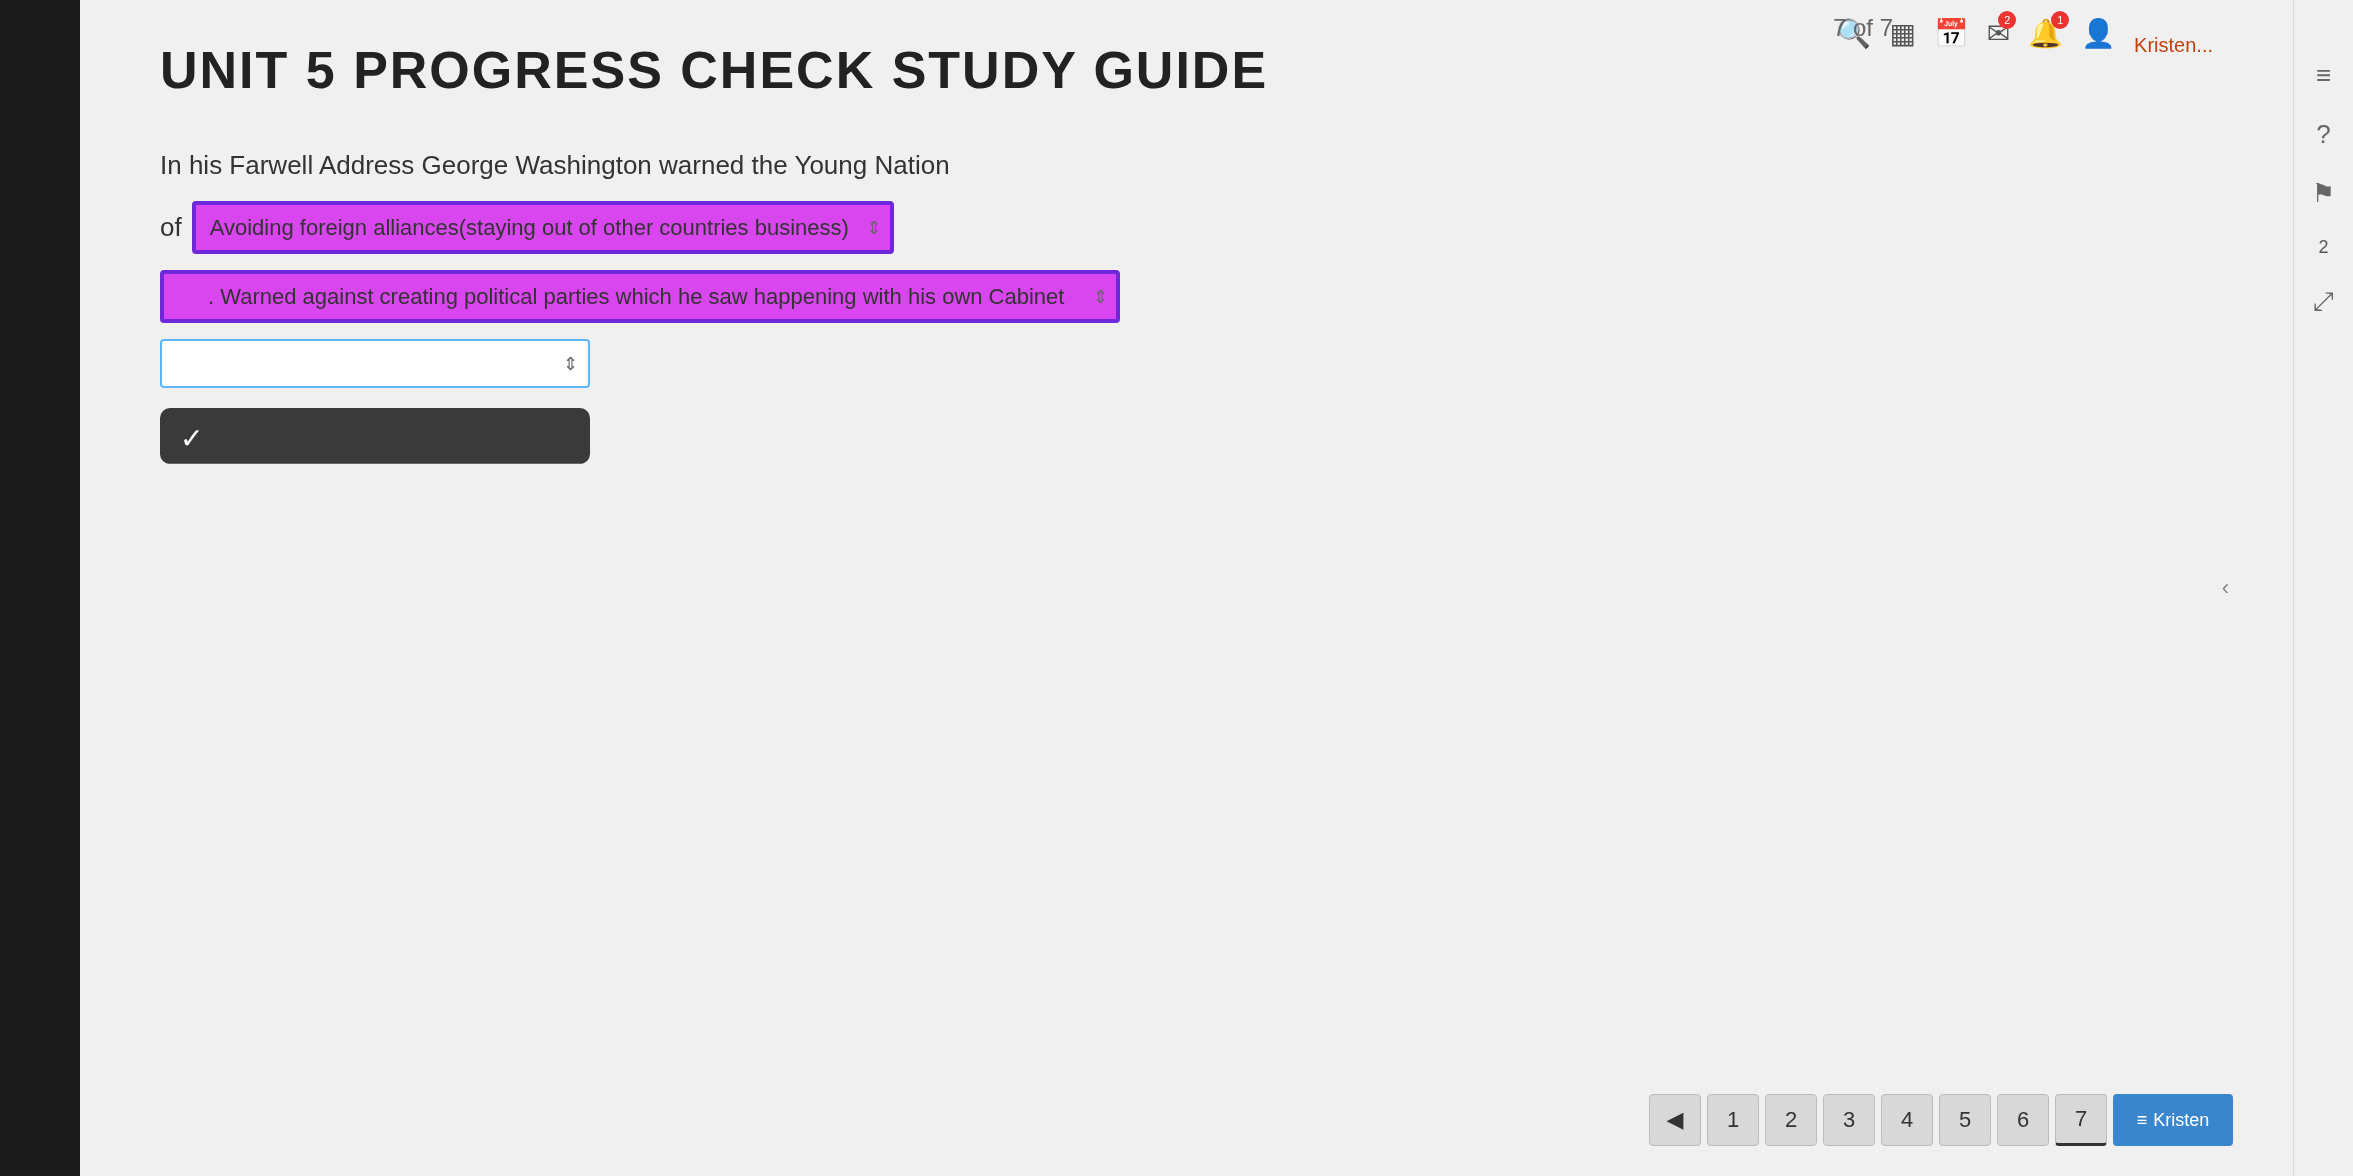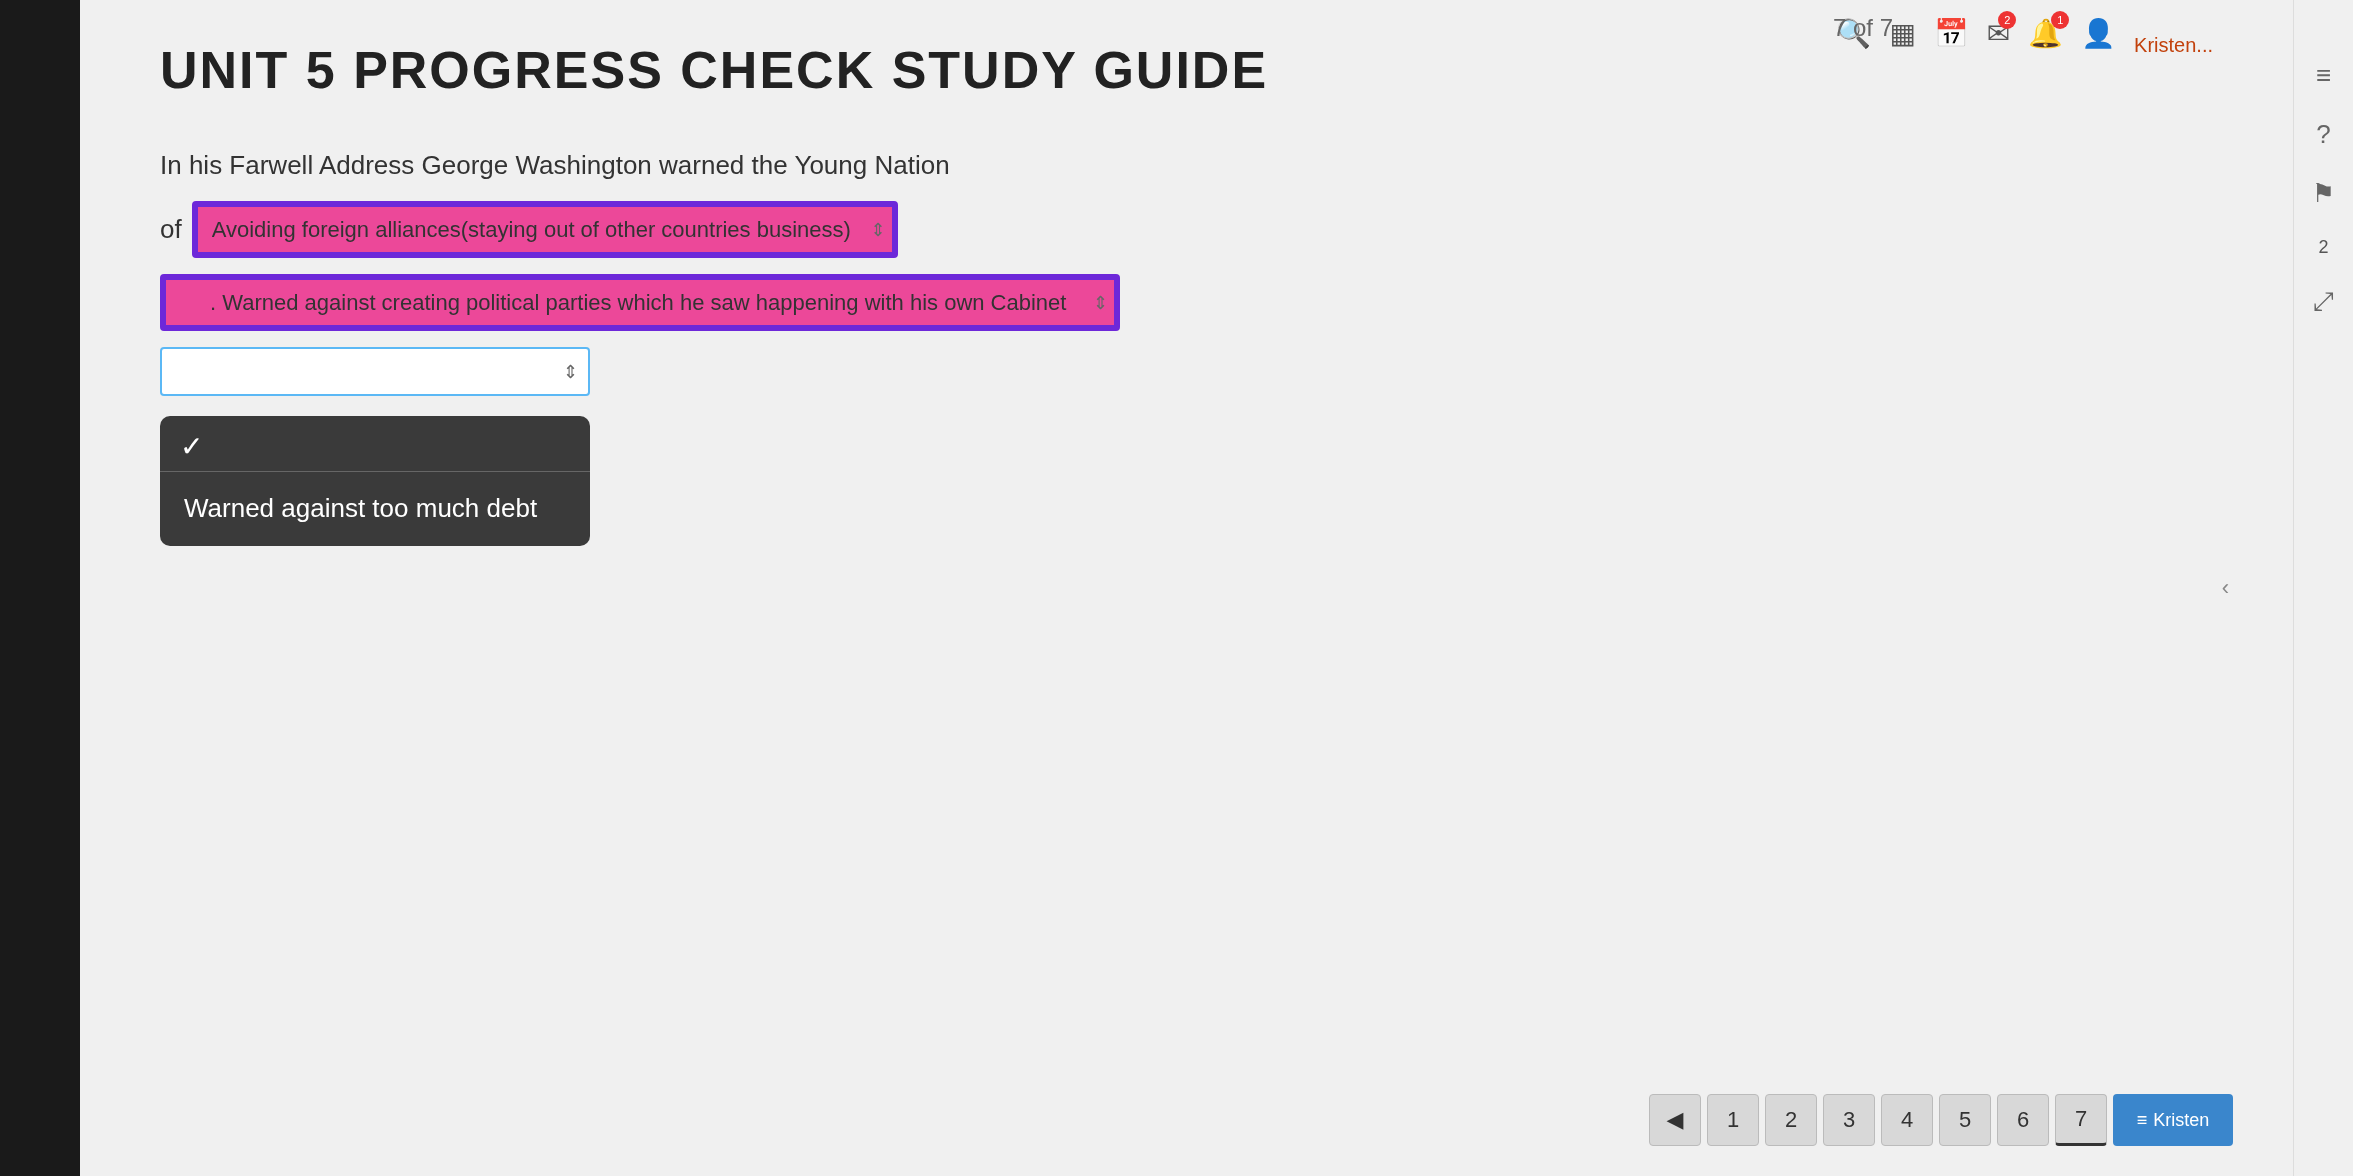--- a/index.html
+++ b/index.html
@@ -44,22 +44,22 @@
       margin-bottom: 16px;
     }
 
     .dropdown-label {
       font-size: 26px;
       color: #333;
       margin-right: 10px;
     }
 
     .dropdown-select {
-      border: 6px solid #6d28d9;
-      background: #ec4899;
+      border: 4px solid #6d28d9;
+      background: #d946ef;
       border-radius: 4px;
       padding: 10px 40px 10px 14px;
       font-size: 22px;
       color: #333;
       appearance: none;
       -webkit-appearance: none;
       position: relative;
       min-width: 640px;
       cursor: pointer;
       outline: none;
@@ -301,21 +301,20 @@
       <select class="dropdown-select dropdown-select-3">
         <option value=""></option>
       </select>
       <span class="chevron">⇕</span>
     </div>
   </div>
 
   <div class="dropdown-popup">
     <div class="dropdown-popup-checkmark">✓</div>
     <hr class="dropdown-popup-divider">
-    <div class="dropdown-popup-item">Warned against too much debt</div>
   </div>
 
   <div class="pagination-bar">
     <div class="page-btn">◀</div>
     <div class="page-btn">1</div>
     <div class="page-btn">2</div>
     <div class="page-btn">3</div>
     <div class="page-btn">4</div>
     <div class="page-btn">5</div>
     <div class="page-btn">6</div>

